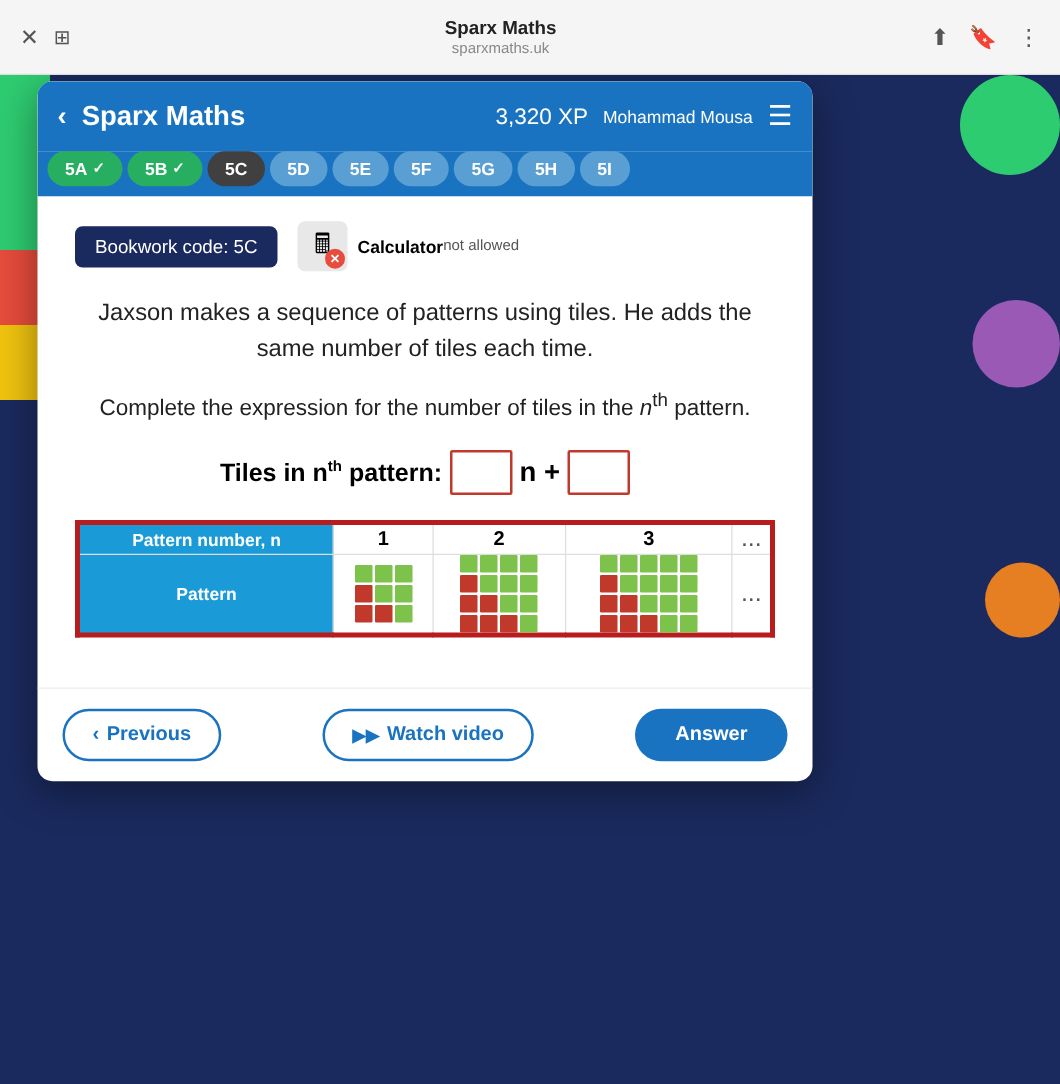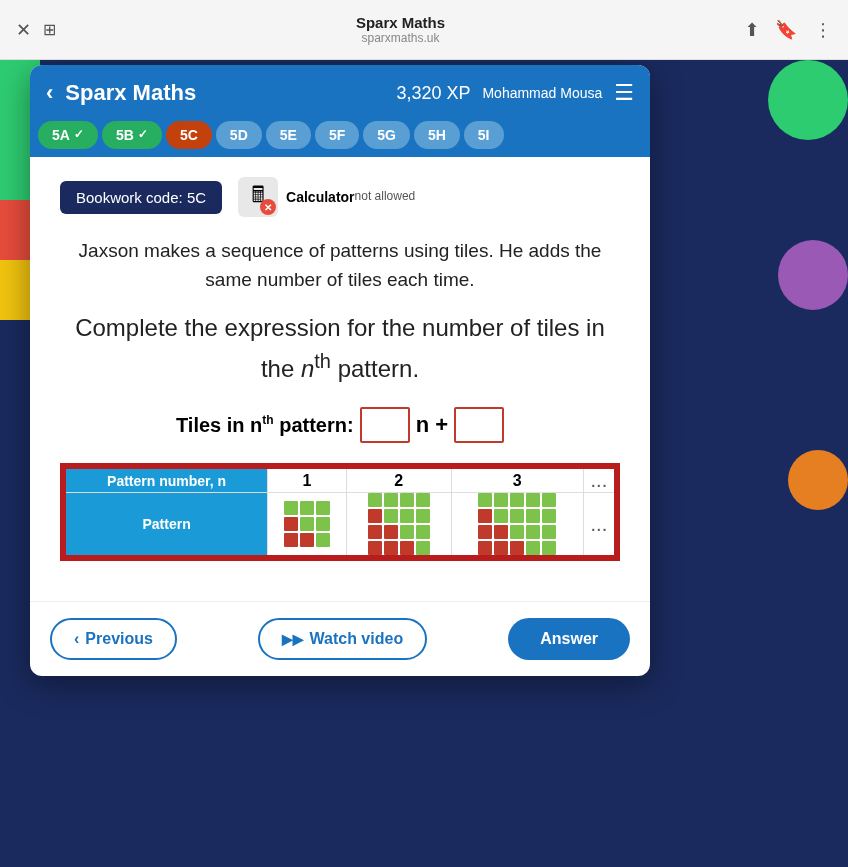--- a/index.html
+++ b/index.html
@@ -162,21 +162,21 @@
       color: #fff;
       background: transparent;
       display: flex;
       align-items: flex-start;
       gap: 4px;
     }
     .tab-item.completed {
       background: #27ae60;
     }
     .tab-item.active {
-      background: #c2410c;
+      background: #404040;
       color: #fff;
     }
     .tab-item.inactive {
       background: #5a9fd4;
       color: #fff;
     }
     .check-icon {
       font-size: 12px;
     }
 
@@ -248,21 +248,21 @@
     .question-text {
       text-align: center;
       font-size: 19px;
       line-height: 1.5;
       color: #222;
       margin-bottom: 16px;
     }
 
     .question-sub {
       text-align: center;
-      font-size: 24px;
+      font-size: 18px;
       line-height: 1.5;
       color: #222;
       margin-bottom: 20px;
     }
 
     
     .expression-row {
       display: flex;
       align-items: center;
       justify-content: center;
@@ -291,21 +291,21 @@
     .expr-n {
       font-size: 22px;
       font-weight: bold;
     }
 
     
     .pattern-table {
       width: 100%;
       border-collapse: collapse;
       margin-bottom: 20px;
-      border: 6px solid #b91c1c;
+      border: 4px solid #b91c1c;
     }
     .pattern-table th, .pattern-table td {
       border: 1px solid #ddd;
       text-align: center;
       padding: 0;
     }
     .table-header-cell {
       background: #1a9bd7;
       color: #fff;
       font-size: 14px;

